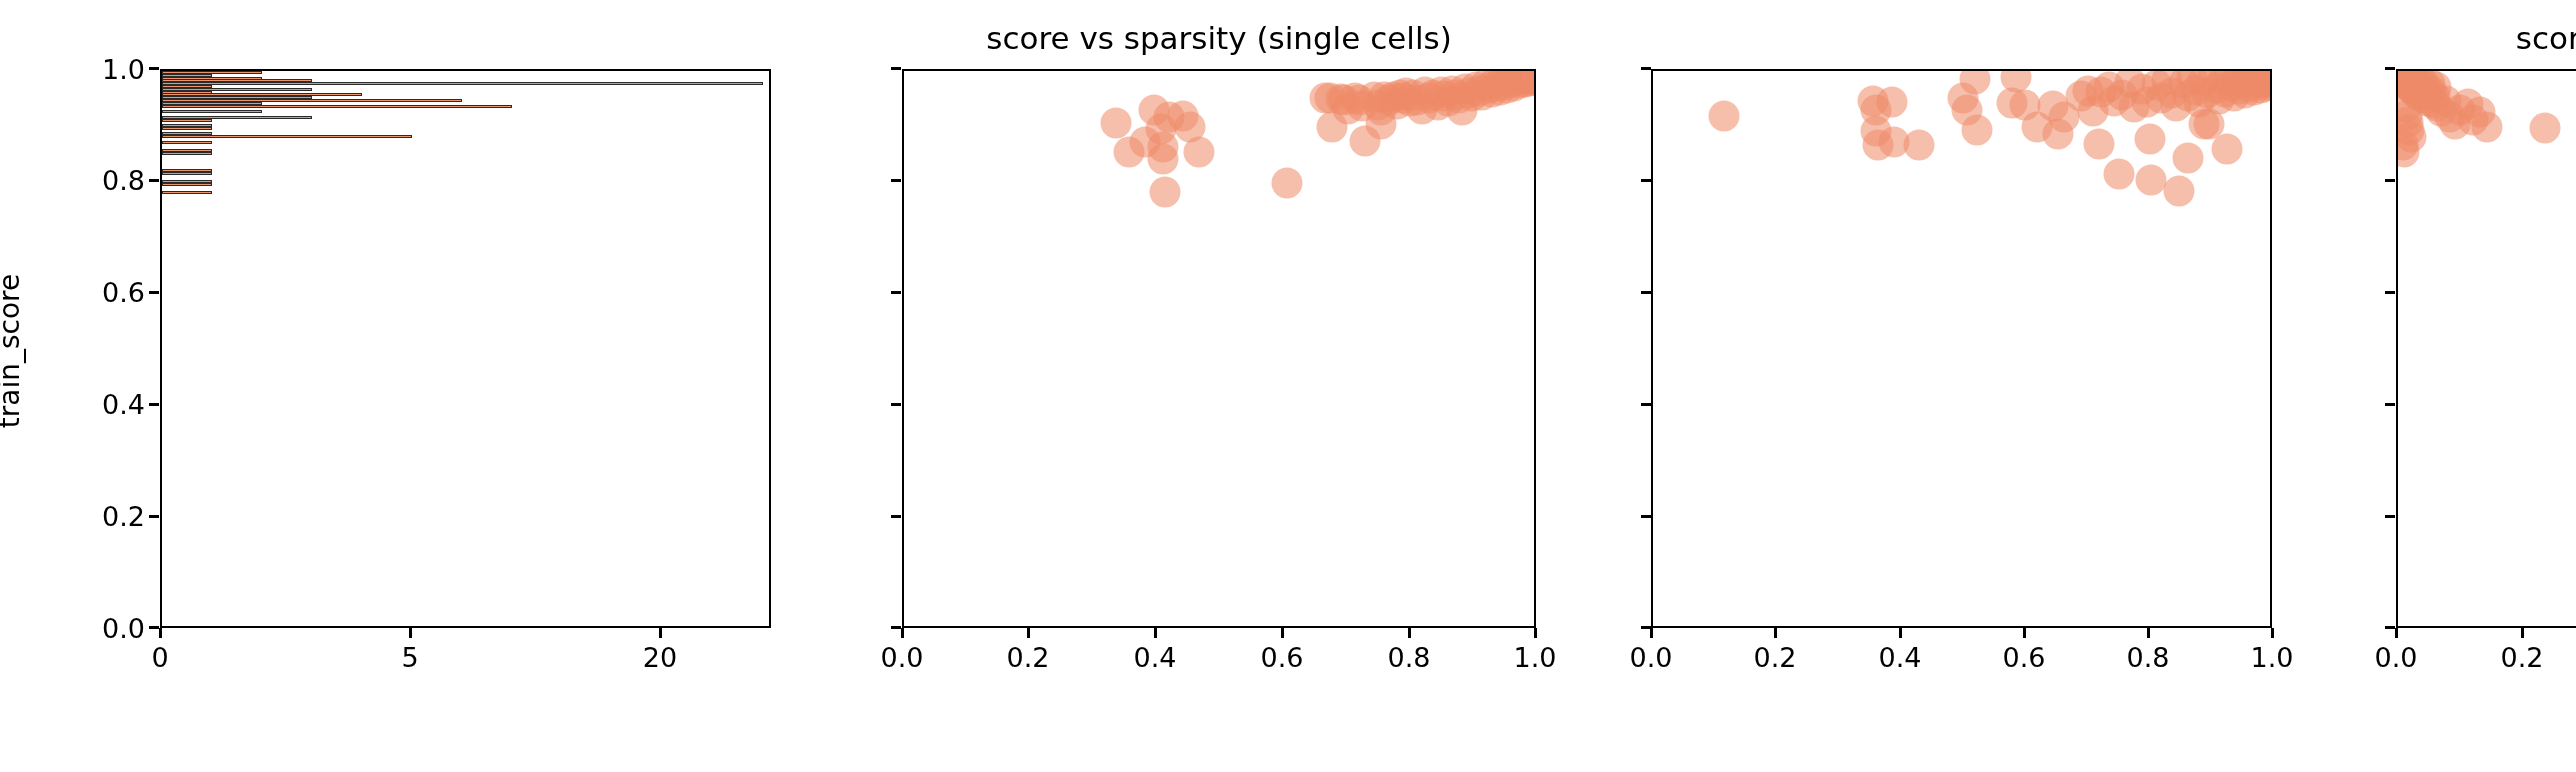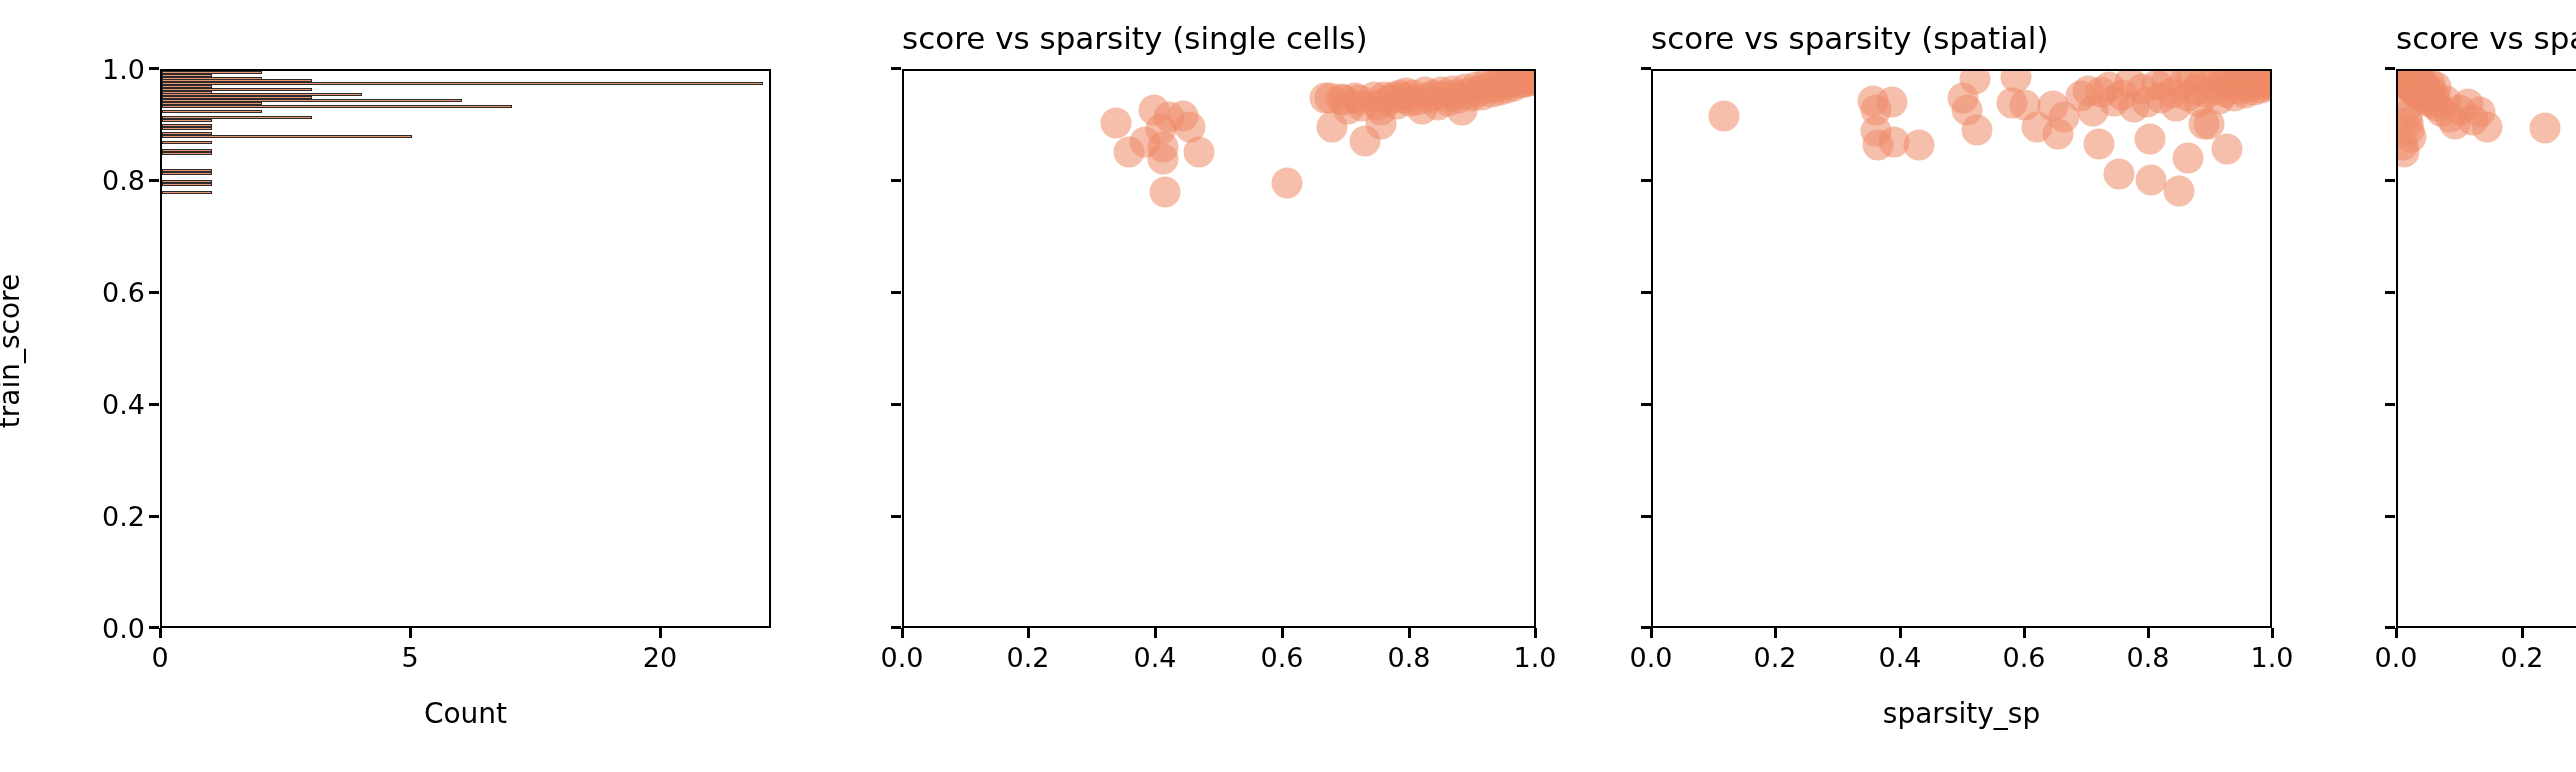--- a/index.html
+++ b/index.html
@@ -26,20 +26,21 @@
   }
   .plot-clip {
     position: absolute;
     inset: 0;
     overflow: hidden;
   }
 
   .panel-title {
     position: absolute;
     width: 100%;
+    text-align: center;
     font-size: 31px;
     color: #000;
     white-space: nowrap;
     line-height: 1;
   }
 
   .axis-label-x {
     position: absolute;
     width: 100%;
     text-align: center;
@@ -165,21 +166,20 @@
         <div class="tick-y" style="left: 149px; top: 403px;"></div>
         <div class="ticklabel-y" style="left: 57px; width: 88px; top: 404px;">0.4</div>
         <div class="tick-y" style="left: 149px; top: 291px;"></div>
         <div class="ticklabel-y" style="left: 57px; width: 88px; top: 292px;">0.6</div>
         <div class="tick-y" style="left: 149px; top: 179px;"></div>
         <div class="ticklabel-y" style="left: 57px; width: 88px; top: 180px;">0.8</div>
         <div class="tick-y" style="left: 149px; top: 67px;"></div>
         <div class="ticklabel-y" style="left: 57px; width: 88px; top: 69px;">1.0</div>
       </div>
 
-    <div class="axis-label-x" style="left:160px; top:700px; width:611px;">Count</div>
   </div>
 
   <div class="panel" style="left:0px; top:0px; width:3091px; height:773px;">
 
     <div class="panel-title" style="left:902px; top:23px; width:634px;">score vs sparsity (single cells)</div>
 
     <div class="axes-frame" style="left:902px; top:69px; width:634px; height:559px;">
       <div class="plot-clip" id="sc-area">
           <div class="dot" style="left: 212px; top: 52px; width: 31px; height: 31px;"></div>
           <div class="dot" style="left: 225px; top: 81px; width: 31px; height: 31px;"></div>
@@ -292,21 +292,20 @@
         <div class="tick-y" style="left: 891px; top: 403px;"></div>
         <div class="tick-y" style="left: 891px; top: 291px;"></div>
         <div class="tick-y" style="left: 891px; top: 179px;"></div>
         <div class="tick-y" style="left: 891px; top: 67px;"></div>
       </div>
 
   </div>
 
   <div class="panel" style="left:0px; top:0px; width:3091px; height:773px;">
 
-    <div class="panel-title" style="left:1651px; top:23px; width:621px;">score vs sparsity (spatial)</div>
 
     <div class="axes-frame" style="left:1651px; top:69px; width:621px; height:559px;">
       <div class="plot-clip" id="sp-area">
           <div class="dot" style="left: 71px; top: 45px; width: 31px; height: 31px;"></div>
           <div class="dot" style="left: 220px; top: 30px; width: 31px; height: 31px;"></div>
           <div class="dot" style="left: 223px; top: 39px; width: 31px; height: 31px;"></div>
           <div class="dot" style="left: 223px; top: 60px; width: 31px; height: 31px;"></div>
           <div class="dot" style="left: 225px; top: 74px; width: 31px; height: 31px;"></div>
           <div class="dot" style="left: 239px; top: 31px; width: 31px; height: 31px;"></div>
           <div class="dot" style="left: 241px; top: 71px; width: 31px; height: 31px;"></div>
@@ -413,21 +412,20 @@
       </div>
     <div id="sp-yticks">
         <div class="tick-y" style="left: 1641px; top: 626px;"></div>
         <div class="tick-y" style="left: 1641px; top: 515px;"></div>
         <div class="tick-y" style="left: 1641px; top: 403px;"></div>
         <div class="tick-y" style="left: 1641px; top: 291px;"></div>
         <div class="tick-y" style="left: 1641px; top: 179px;"></div>
         <div class="tick-y" style="left: 1641px; top: 67px;"></div>
       </div>
 
-    <div class="axis-label-x" style="left:1651px; top:700px; width:621px;">sparsity_sp</div>
   </div>
 
   <div class="panel" style="left:0px; top:0px; width:3091px; height:773px;">
 
     <div class="panel-title" style="left:2396px; top:23px; width:634px;">score vs sparsity (sp - sc)</div>
 
     <div class="axes-frame" style="left:2396px; top:69px; width:634px; height:559px;">
       <div class="plot-clip" id="df-area">
           <div class="dot" style="left: 1.3px; top: 0.6px; width: 31px; height: 31px;"></div>
           <div class="dot" style="left: 2.5px; top: 2.8px; width: 31px; height: 31px;"></div>

